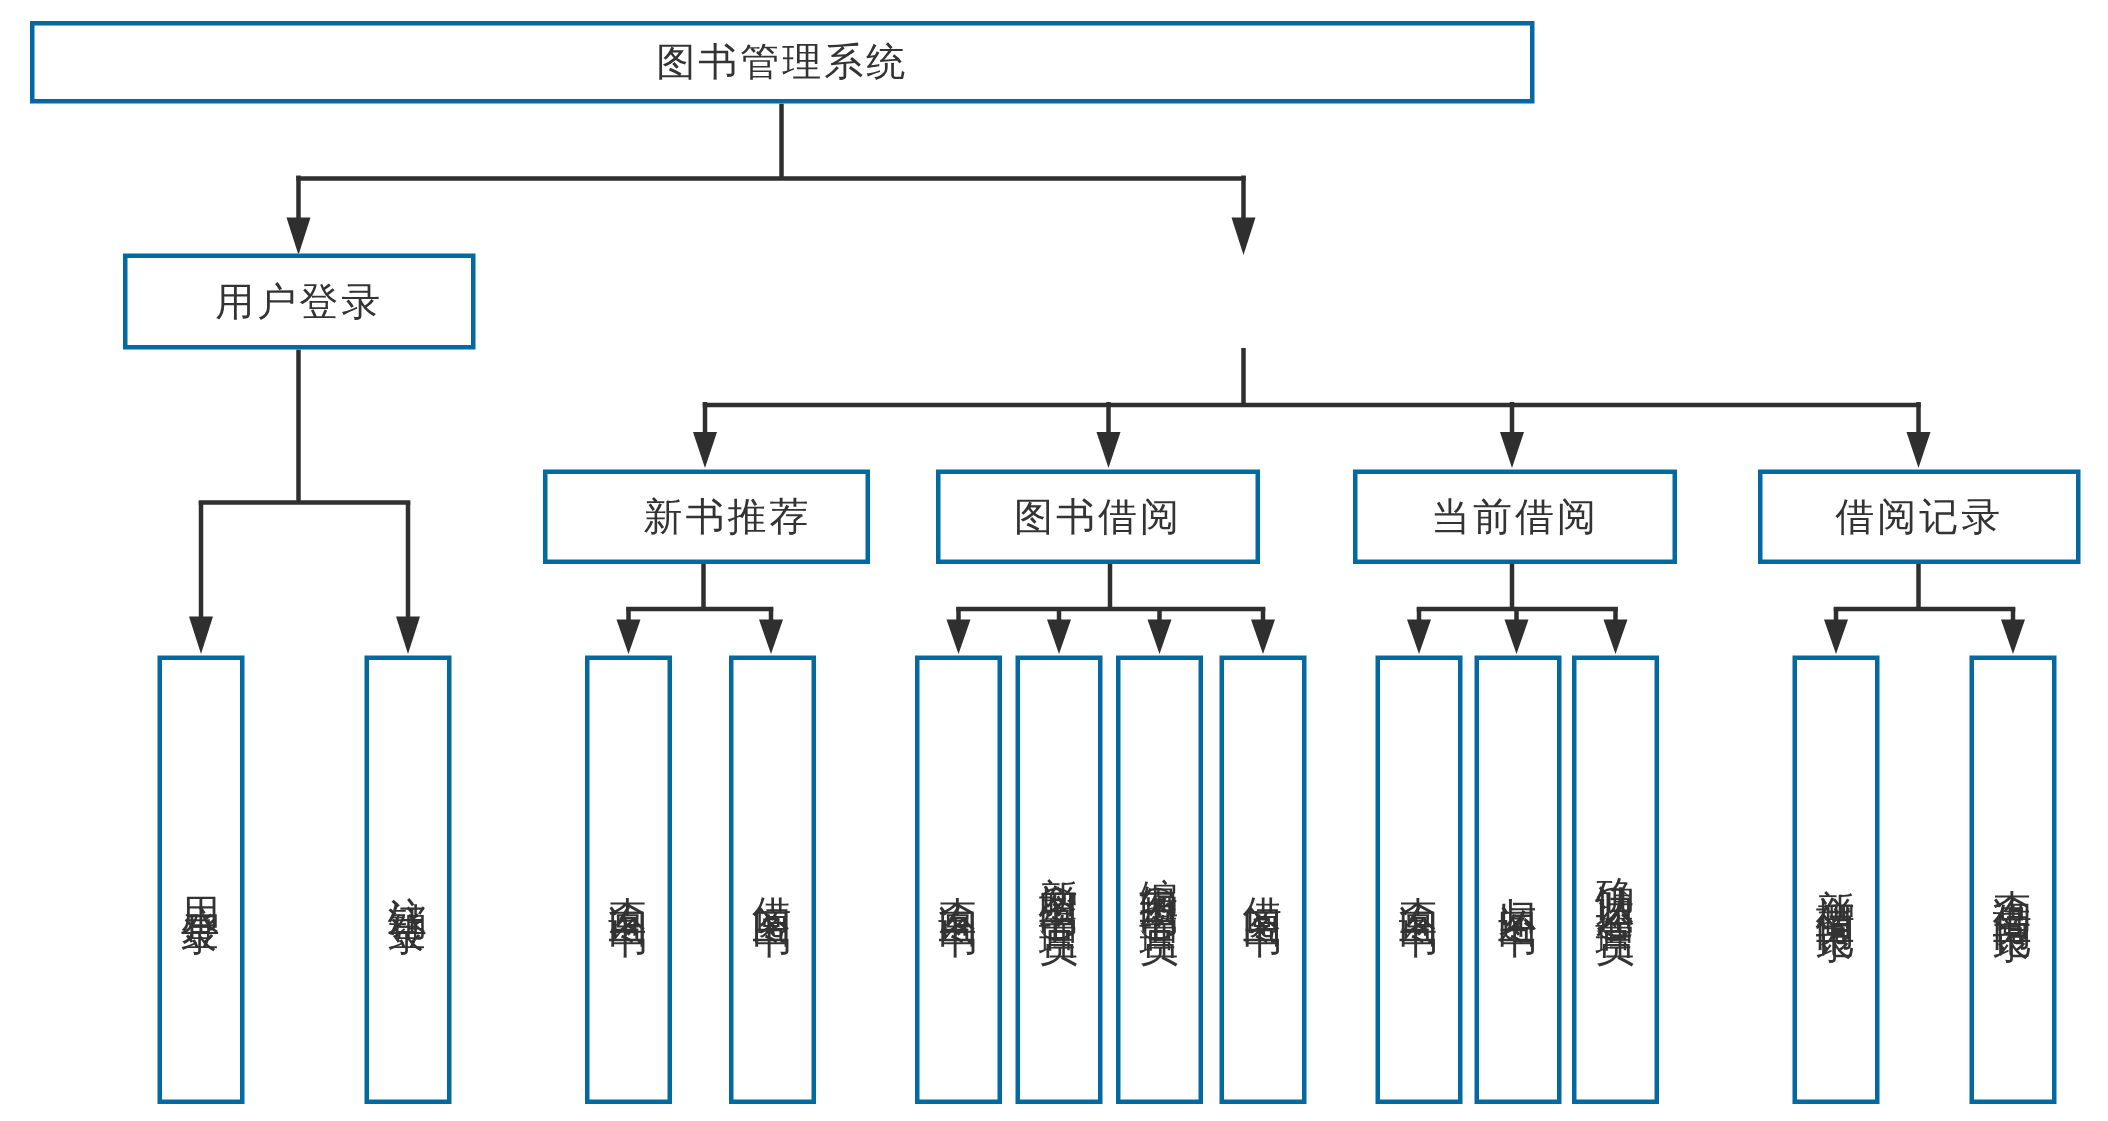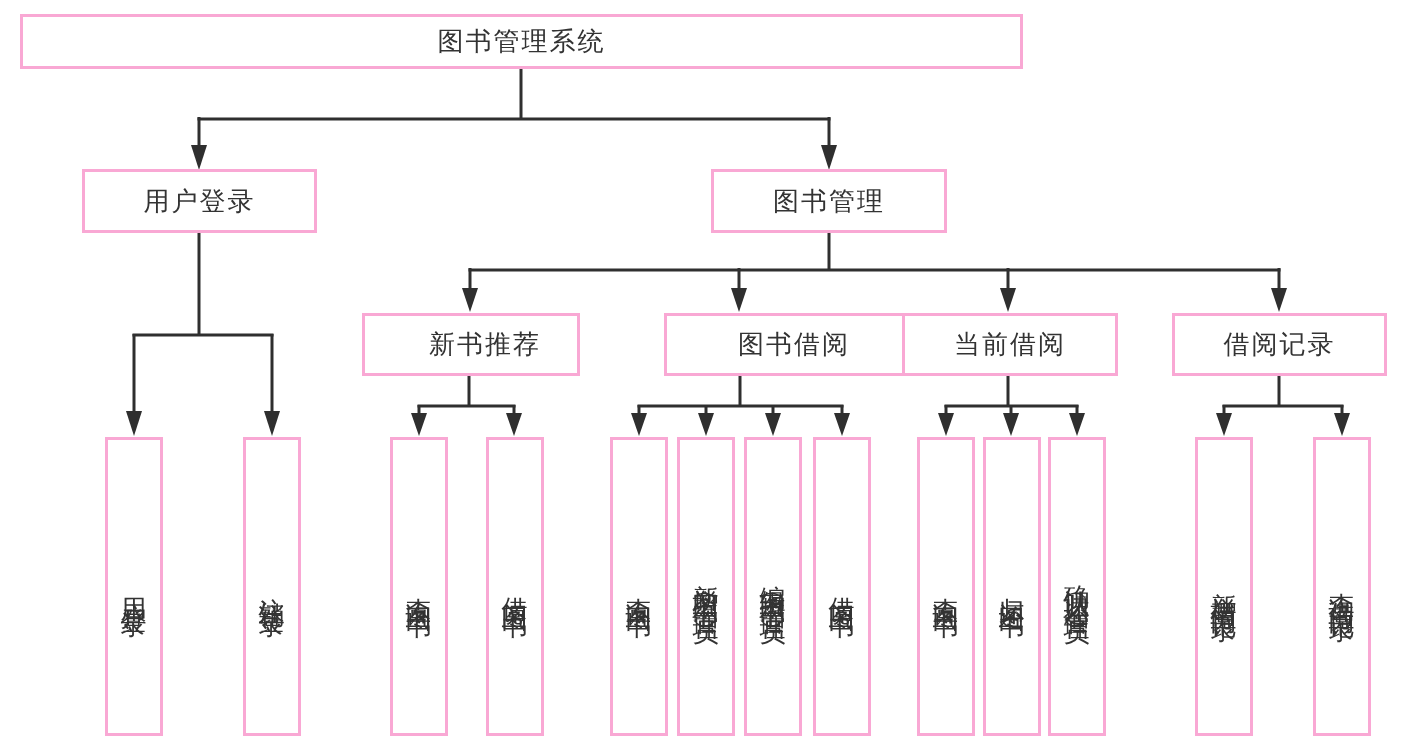--- a/index.html
+++ b/index.html
@@ -13,38 +13,38 @@
   }
   .connectors {
     position: absolute;
     left: 0; top: 0;
     width: 1405px; height: 747px;
   }
   .box {
     position: absolute;
     box-sizing: border-box;
     background: #ffffff;
-    border: 3px solid #f9a8d4;
+    border: 3px solid #0369a1;
     display: flex;
     align-items: center;
     justify-content: center;
     color: #333333;
   }
   .h-label {
     font-size: 26px;
     letter-spacing: 2px;
     white-space: nowrap;
     color: #333333;
   }
   .root-box   { left: 20px;  top: 14px;  width: 1003px; height: 55px; }
   .l2-login   { left: 82px;  top: 169px; width: 235px;  height: 64px; }
   .l2-mgmt    { left: 711px; top: 169px; width: 236px;  height: 64px; }
   .l3-box     { top: 313px;  height: 63px; }
   .l3-newrec  { left: 362px; width: 218px; padding-left: 28px; }
-  .l3-borrow  { left: 664px; width: 260px; justify-content: center; }
+  .l3-borrow  { left: 624px; width: 216px; justify-content: center; }
   .l3-current { left: 902px; width: 216px; }
   .l3-records { left: 1172px; width: 215px; }
   .leaf {
     top: 437px;
     width: 58px;
     height: 299px;
   }
   .v-label {
     writing-mode: vertical-rl;
     text-orientation: mixed;
@@ -161,23 +161,20 @@
     </g>
   </svg>
 
   <div class="box root-box">
     <span class="h-label">图书管理系统</span>
   </div>
 
   <div class="box l2-login">
     <span class="h-label">用户登录</span>
   </div>
-  <div class="box l2-mgmt">
-    <span class="h-label">图书管理</span>
-  </div>
 
   <div class="box l3-box l3-newrec">
     <span class="h-label">新书推荐</span>
   </div>
   <div class="box l3-box l3-borrow">
     <span class="h-label">图书借阅</span>
   </div>
   <div class="box l3-box l3-records">
     <span class="h-label">借阅记录</span>
   </div>

